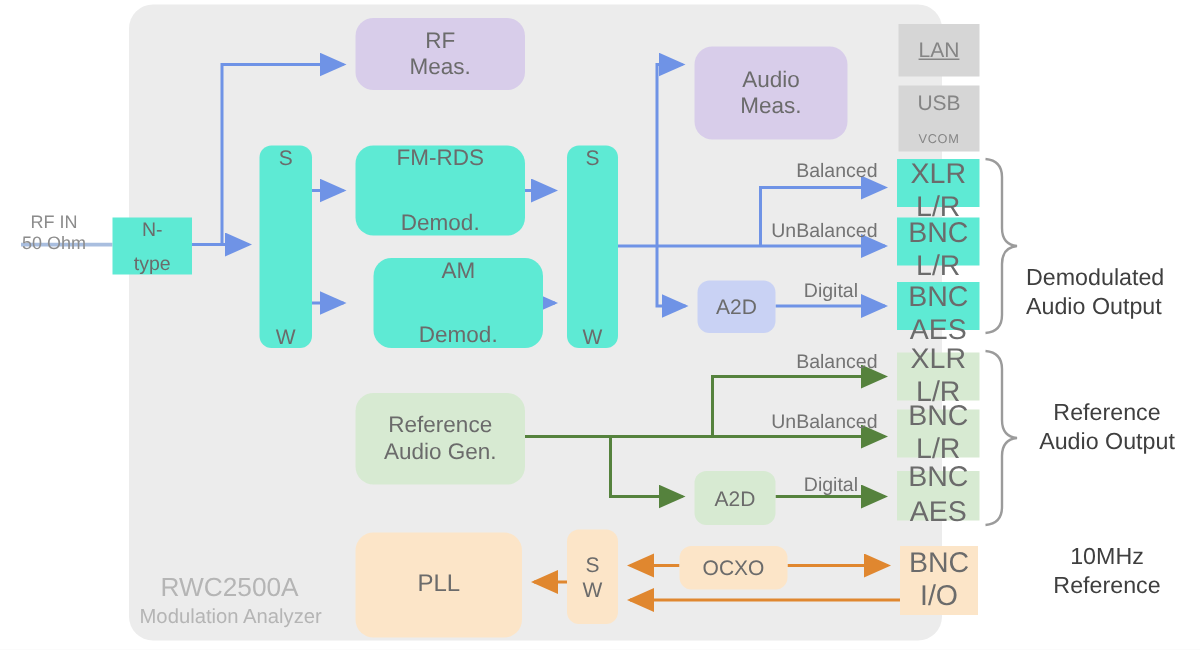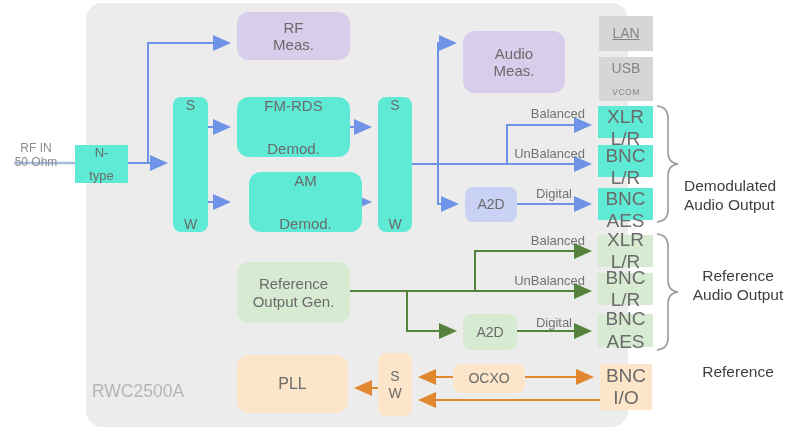--- a/index.html
+++ b/index.html
@@ -36,21 +36,21 @@
   }
   .sidelabel{
     position:absolute;font-size:15.5px;color:#3f3f3f;line-height:1.25;
   }
   .center{text-align:center;}
   #rf-in-label{
     position:absolute;left:0px;top:141px;width:72px;text-align:center;
     font-size:12px;color:#8c8c8c;line-height:1.2;
   }
   #brand-model{
-    position:absolute;left:92px;top:381px;font-size:17.5px;color:#b5b5b5;
+    position:absolute;left:107px;top:381px;font-size:17.5px;color:#b5b5b5;
   }
   #brand-sub{
     position:absolute;left:93px;top:403px;font-size:13.5px;color:#b5b5b5;
   }
   .vcom{font-size:8.5px;letter-spacing:0.5px;margin-top:12px;}
   svg{position:absolute;left:0;top:0;}
 </style>
 </head>
 <body>
 
@@ -170,21 +170,21 @@
     <span>L/R</span>
   </div>
 
   <div class="block b-blue fs135" style="left:598px;top:188px;width:55px;height:32px;">
     <span>BNC</span>
     <span>AES</span>
   </div>
 
   <div class="block b-green r12 fs15" style="left:237px;top:262px;width:113px;height:61px;">
     <span>Reference</span>
-    <span>Output Gen.</span>
+    <span>Audio Gen.</span>
   </div>
 
   <div class="block b-green r8 fs14" style="left:463px;top:314px;width:54px;height:36px;">
     <span>A2D</span>
   </div>
 
   <div class="block b-green fs135" style="left:598px;top:235px;width:55px;height:32px;">
     <span>XLR</span>
     <span>L/R</span>
   </div>
@@ -192,21 +192,21 @@
   <div class="block b-green fs135" style="left:598px;top:273px;width:55px;height:32px;">
     <span>BNC</span>
     <span>L/R</span>
   </div>
 
   <div class="block b-green fs135" style="left:598px;top:314px;width:55px;height:33px;">
     <span>BNC</span>
     <span>AES</span>
   </div>
 
-  <div class="block b-orange r12 fs16" style="left:237px;top:355px;width:111px;height:58px;">
+  <div class="block b-orange r12 fs16" style="left:237px;top:355px;width:111px;height:70px;">
     <span>PLL</span>
   </div>
 
   <div class="block b-orange r8 fs14" style="left:378px;top:353px;width:34px;height:63px;">
     <span>S</span>
     <span>W</span>
   </div>
 
   <div class="block b-orange r8 fs14" style="left:453px;top:364px;width:72px;height:29px;">
     <span>OCXO</span>
@@ -226,18 +226,20 @@
 
   <div class="sidelabel" style="left:684px;top:140px;margin-top:36px;">
     <div>Demodulated</div>
     <div>Audio Output</div>
   </div>
   <div class="sidelabel center" style="left:682px;top:266px;width:112px;">
     <div>Reference</div>
     <div>Audio Output</div>
   </div>
   <div class="sidelabel center" style="left:682px;top:362px;width:112px;">
+    <div>10MHz</div>
     <div>Reference</div>
   </div>
 
   <div id="brand-model">RWC2500A</div>
+  <div id="brand-sub">Modulation Analyzer</div>
 
 </div>
 
 </body></html>

